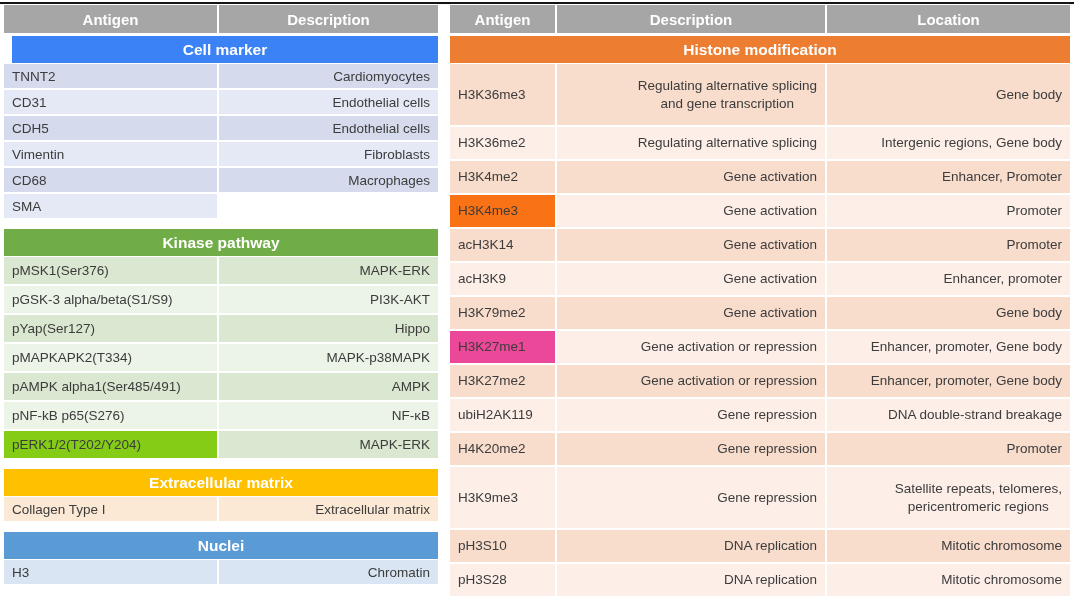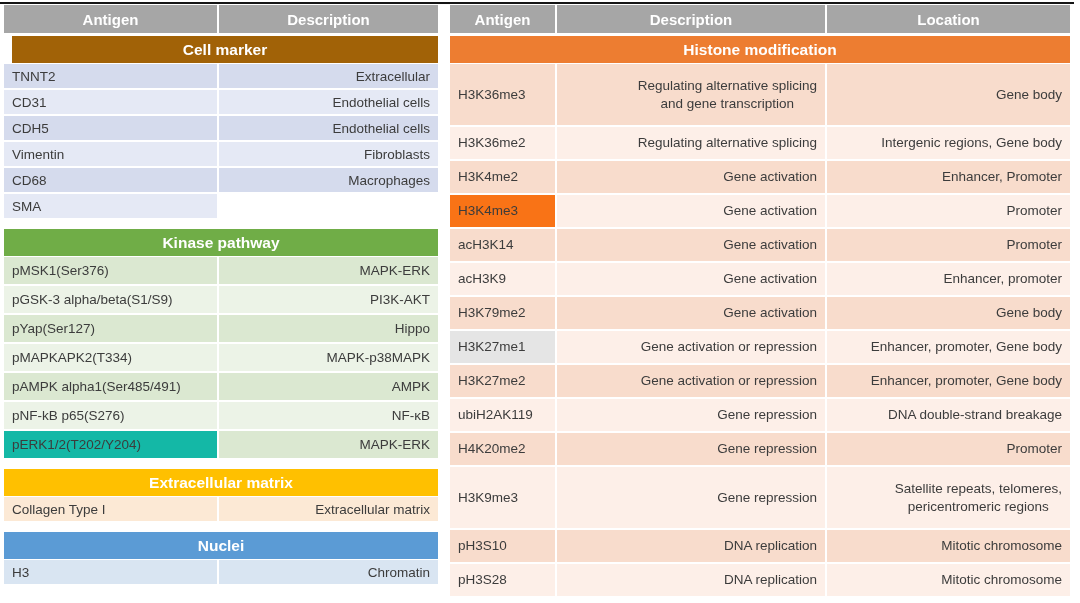--- a/index.html
+++ b/index.html
@@ -40,24 +40,24 @@
 <body>
 
 <div class="canvas">
   <div class="top-rule"></div>
   <div class="tbl tbl-left" id="tbl-left">
       <div class="row header-row">
         <div class="cell hcell c0" style="background: rgb(166, 166, 166);">Antigen</div>
         <div class="cell hcell c1" style="background: rgb(166, 166, 166);">Description</div>
       </div>
       <div class="section section-0">
-        <div class="row band" style="background: #a16207; margin-left: 8px;">Cell marker</div>
+        <div class="row band" style="background: #3b82f6; margin-left: 8px;">Cell marker</div>
         <div class="row body-row">
           <div class="cell c0" style="background: rgb(213, 219, 237);">TNNT2</div>
-          <div class="cell c1" style="background: rgb(213, 219, 237);">Extracellular</div>
+          <div class="cell c1" style="background: rgb(213, 219, 237);">Cardiomyocytes</div>
         </div>
         <div class="row body-row">
           <div class="cell c0" style="background: rgb(229, 233, 245);">CD31</div>
           <div class="cell c1" style="background: rgb(229, 233, 245);">Endothelial cells</div>
         </div>
         <div class="row body-row">
           <div class="cell c0" style="background: rgb(213, 219, 237);">CDH5</div>
           <div class="cell c1" style="background: rgb(213, 219, 237);">Endothelial cells</div>
         </div>
         <div class="row body-row">
@@ -92,21 +92,21 @@
         </div>
         <div class="row body-row">
           <div class="cell c0" style="background: rgb(219, 232, 209);">pAMPK alpha1(Ser485/491)</div>
           <div class="cell c1" style="background: rgb(219, 232, 209);">AMPK</div>
         </div>
         <div class="row body-row">
           <div class="cell c0" style="background: rgb(236, 243, 231);">pNF-kB p65(S276)</div>
           <div class="cell c1" style="background: rgb(236, 243, 231);">NF-κB</div>
         </div>
         <div class="row body-row">
-          <div class="cell c0" style="background: #14b8a6;">pERK1/2(T202/Y204)</div>
+          <div class="cell c0" style="background: #84cc16;">pERK1/2(T202/Y204)</div>
           <div class="cell c1" style="background: rgb(219, 232, 209);">MAPK-ERK</div>
         </div>
       </div>
       <div class="section section-2">
         <div class="row band" style="background: rgb(255, 192, 0);">Extracellular matrix</div>
         <div class="row body-row">
           <div class="cell c0" style="background: rgb(252, 233, 213);">Collagen Type I</div>
           <div class="cell c1" style="background: rgb(252, 233, 213);">Extracellular matrix</div>
         </div>
       </div>
@@ -158,21 +158,21 @@
           <div class="cell c0" style="background: rgb(253, 239, 232);">acH3K9</div>
           <div class="cell c1" style="background: rgb(253, 239, 232);">Gene activation</div>
           <div class="cell c2" style="background: rgb(253, 239, 232);">Enhancer, promoter</div>
         </div>
         <div class="row body-row">
           <div class="cell c0" style="background: rgb(248, 220, 204);">H3K79me2</div>
           <div class="cell c1" style="background: rgb(248, 220, 204);">Gene activation</div>
           <div class="cell c2" style="background: rgb(248, 220, 204);">Gene body</div>
         </div>
         <div class="row body-row">
-          <div class="cell c0" style="background: #e5e5e5;">H3K27me1</div>
+          <div class="cell c0" style="background: #ec4899;">H3K27me1</div>
           <div class="cell c1" style="background: rgb(253, 239, 232);">Gene activation or repression</div>
           <div class="cell c2" style="background: rgb(253, 239, 232);">Enhancer, promoter, Gene body</div>
         </div>
         <div class="row body-row">
           <div class="cell c0" style="background: rgb(248, 220, 204);">H3K27me2</div>
           <div class="cell c1" style="background: rgb(248, 220, 204);">Gene activation or repression</div>
           <div class="cell c2" style="background: rgb(248, 220, 204);">Enhancer, promoter, Gene body</div>
         </div>
         <div class="row body-row">
           <div class="cell c0" style="background: rgb(253, 239, 232);">ubiH2AK119</div>

